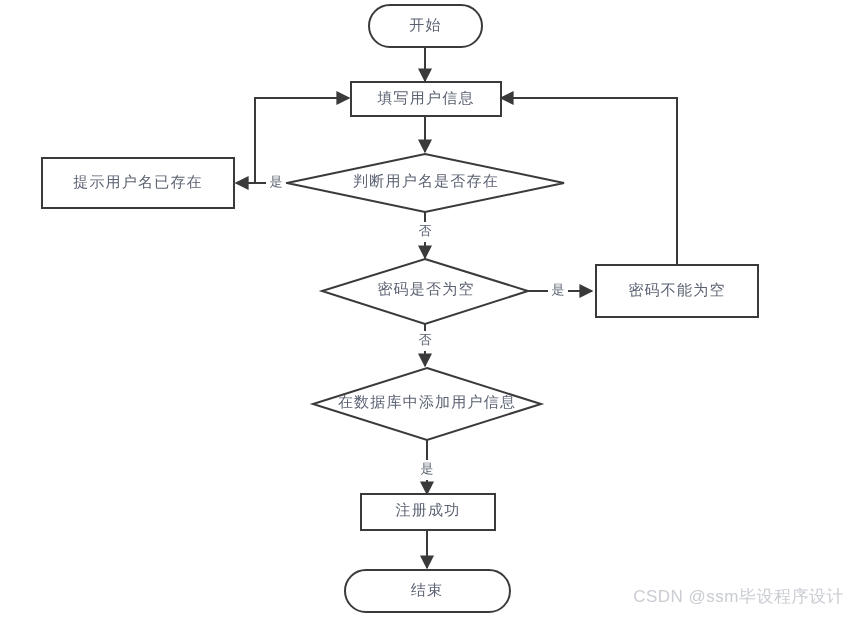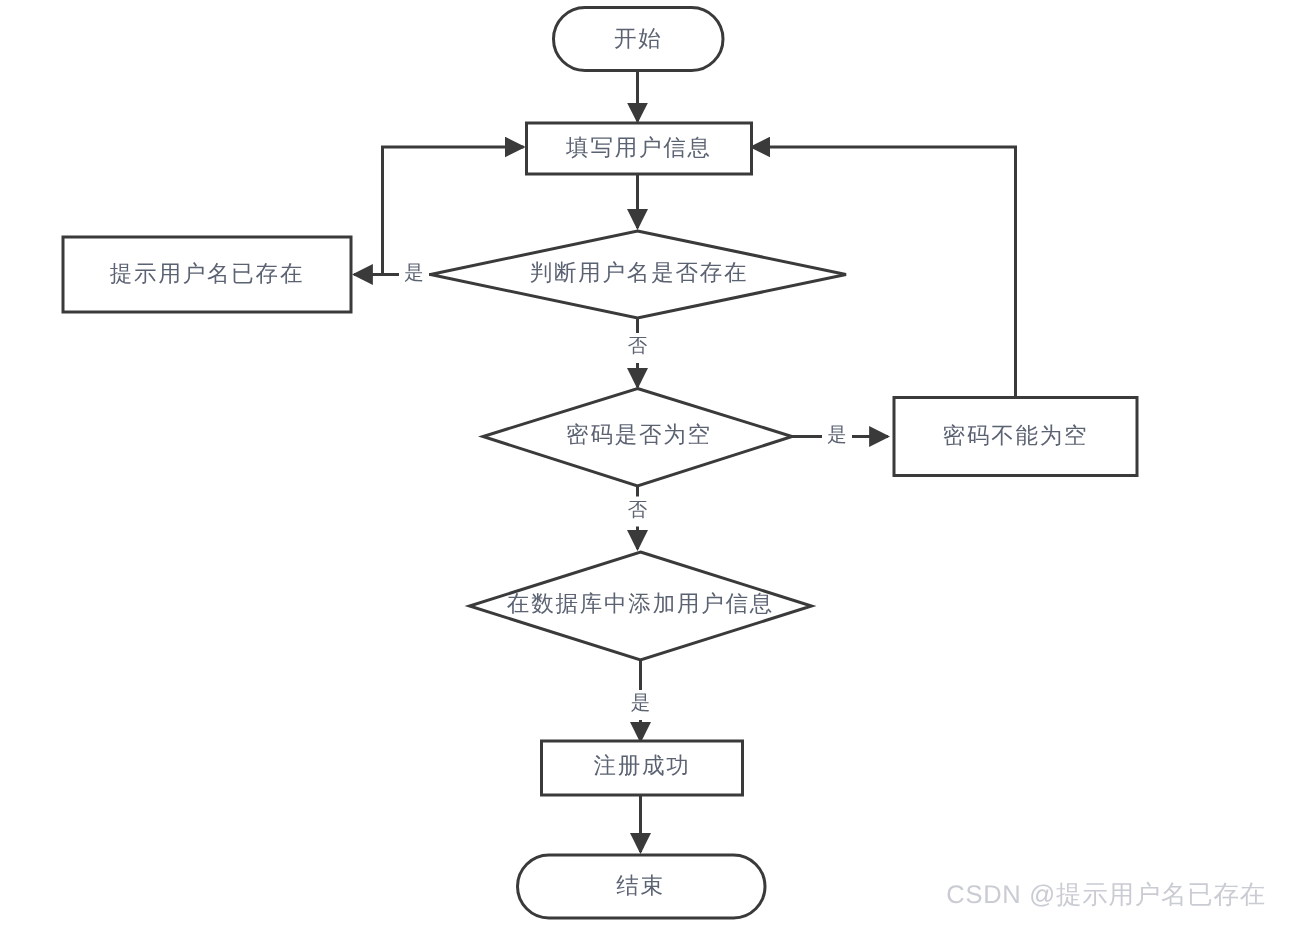--- a/index.html
+++ b/index.html
@@ -161,14 +161,14 @@
       <rect class="edge-label-bg" x="415" y="331" width="20" height="20"></rect>
       <text class="edge-label" x="425" y="341">否</text>
     </g>
 
     <g>
       <rect class="edge-label-bg" x="417" y="460" width="20" height="20"></rect>
       <text class="edge-label" x="427" y="470">是</text>
     </g>
   </svg>
 
-  <div class="watermark">CSDN @提示用户名已存在</div>
+  <div class="watermark">CSDN @ssm毕设程序设计</div>
 </div>
 
 </body></html>

